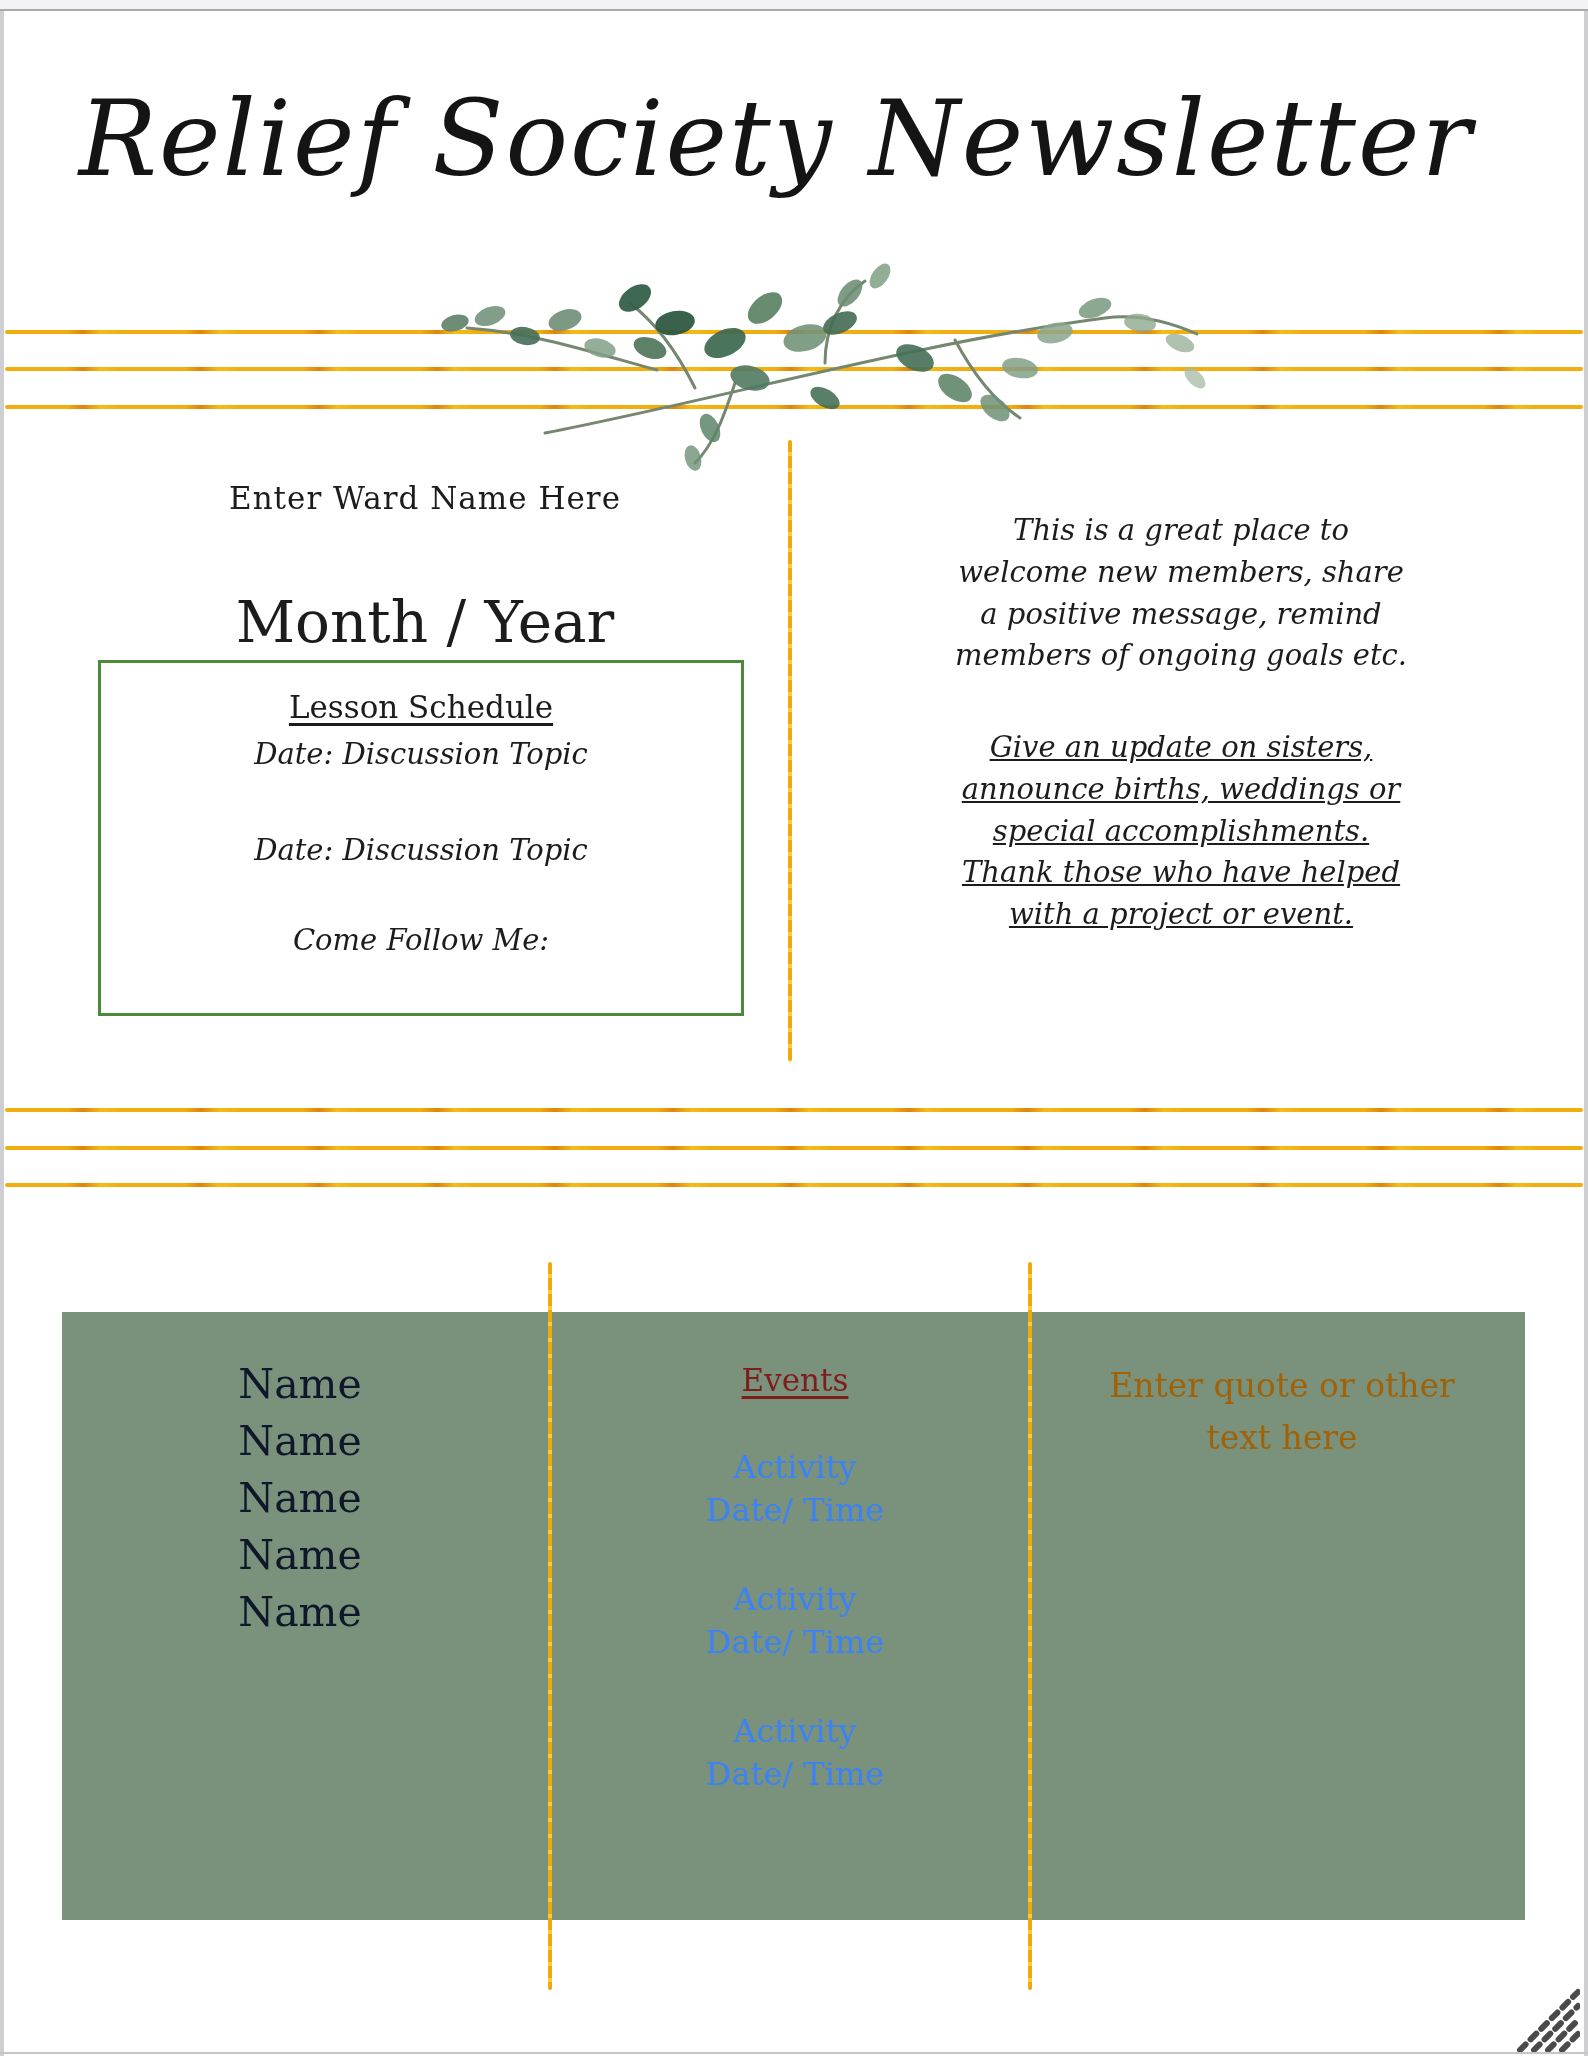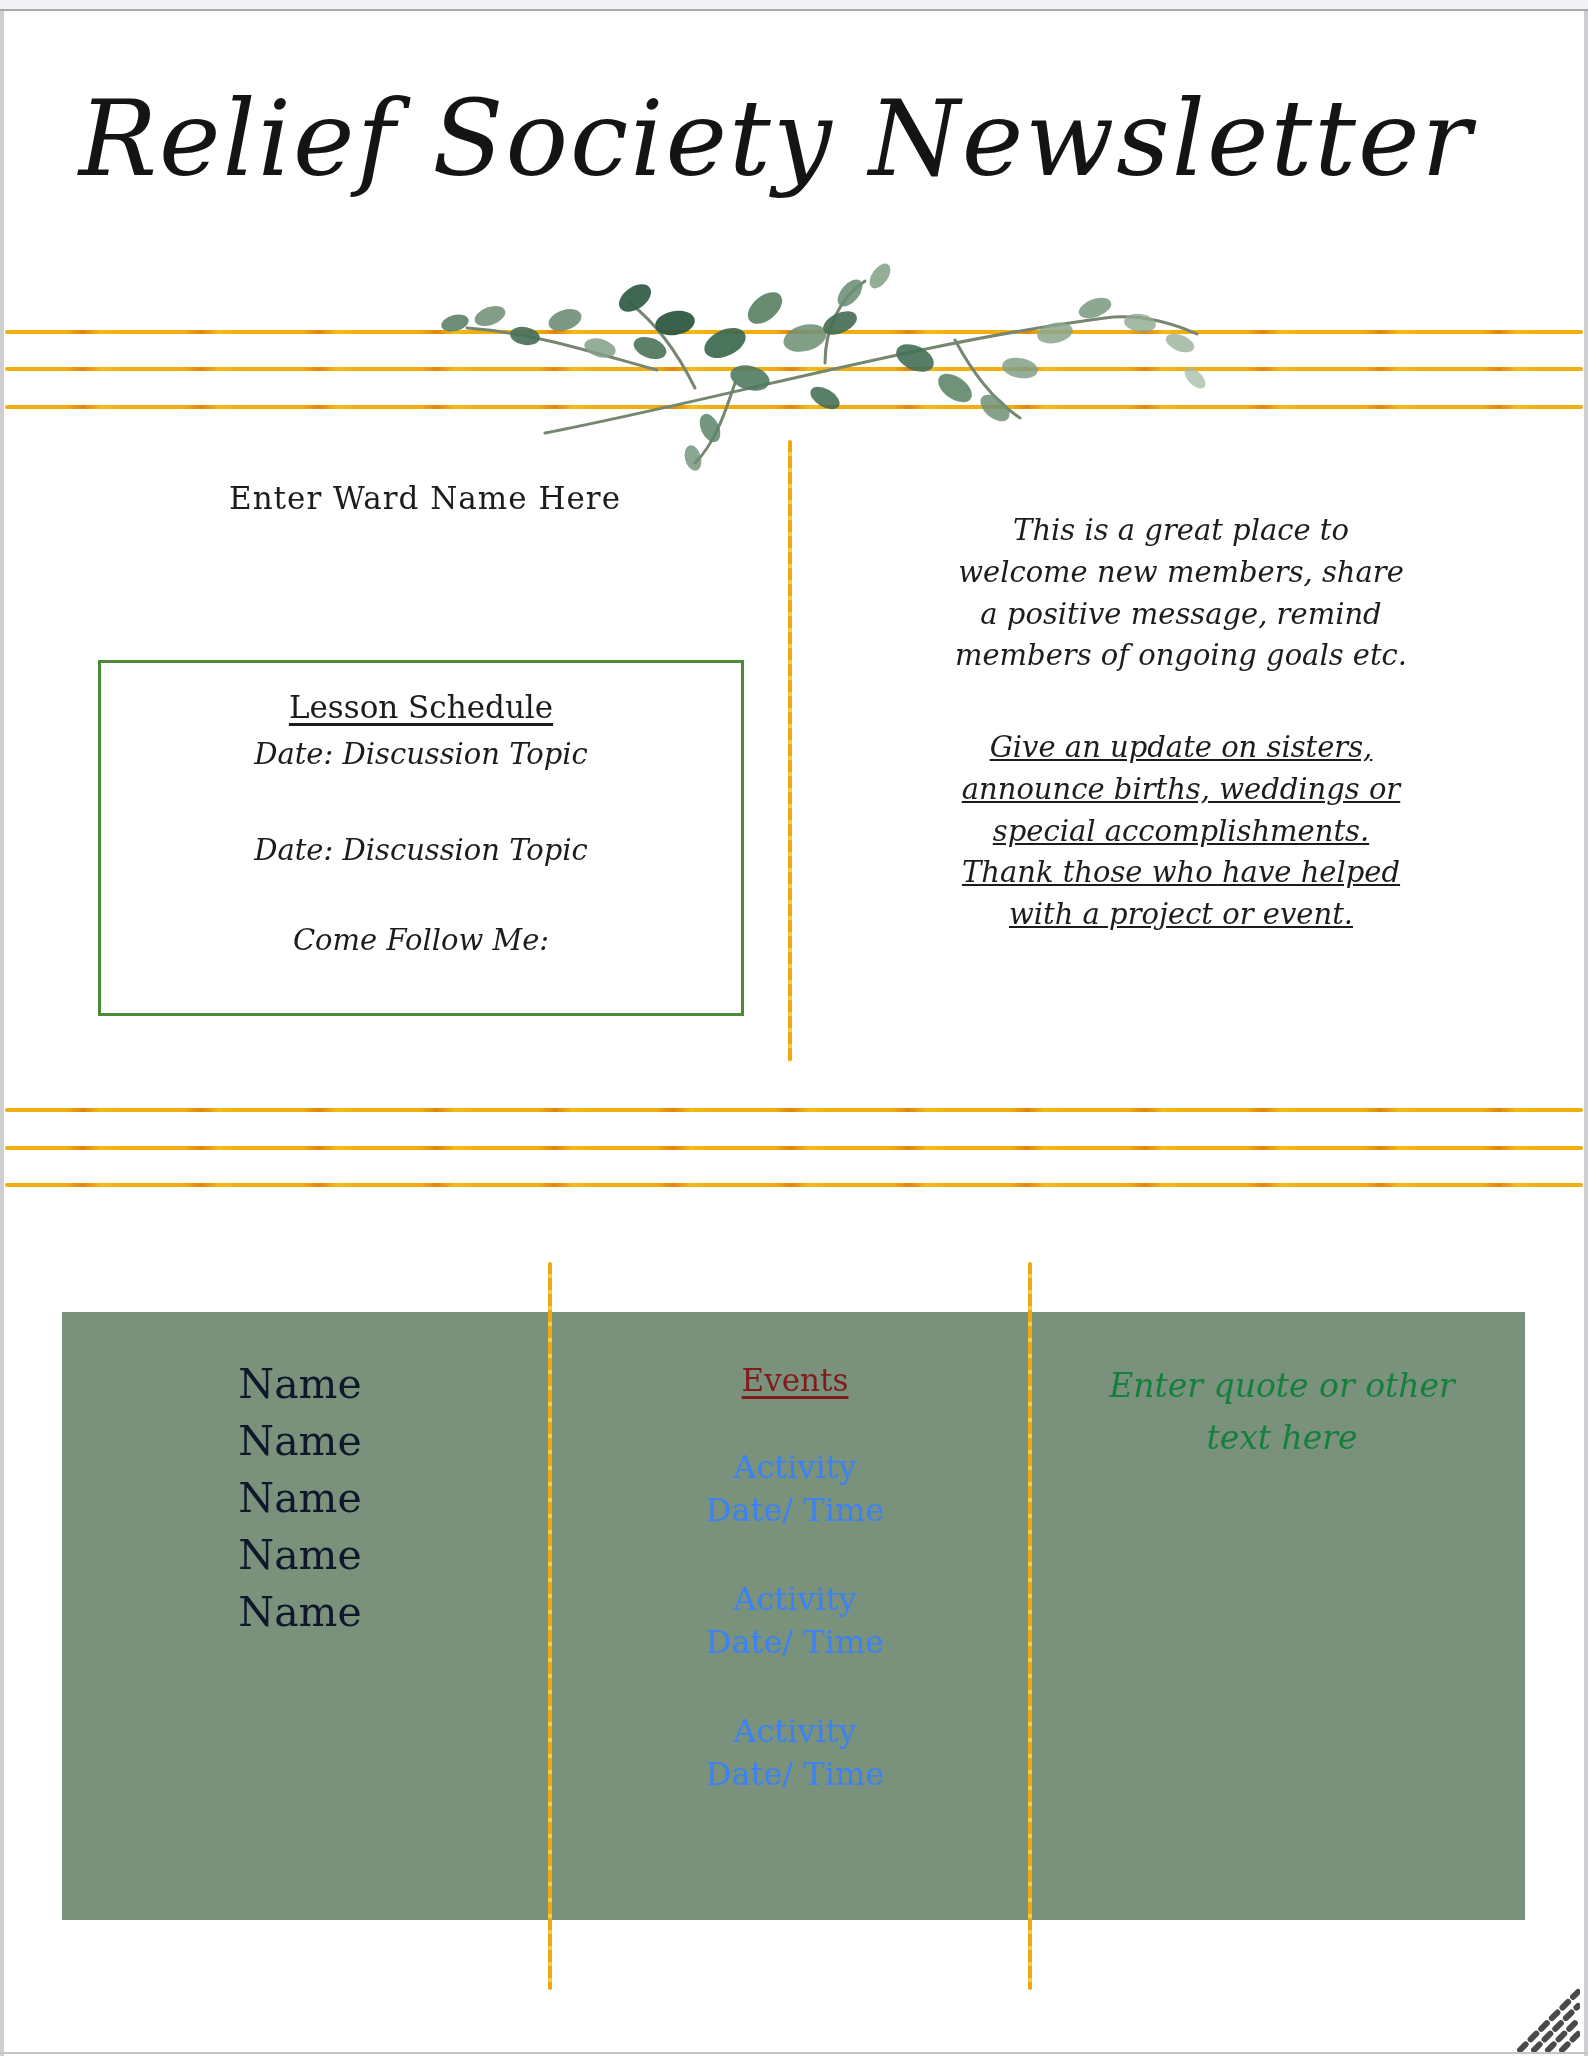--- a/index.html
+++ b/index.html
@@ -45,21 +45,21 @@
   .green-panel{position:absolute;left:62px;top:1312px;width:1463px;height:608px;background:#7a927c;}
   .col{position:absolute;text-align:center;}
   .col-birthdays{left:100px;top:1356px;width:400px;}
   .bday-heading{font-size:46px;text-decoration:underline;text-underline-offset:7px;margin:0 0 10px 0;font-weight:normal;color:#131a13;}
   .bday-name{font-size:41px;line-height:57px;color:#0f172a;}
   .col-events{left:595px;top:1362px;width:400px;}
   .events-heading{font-size:31px;text-decoration:underline;text-underline-offset:5px;margin:0 0 48px 0;font-weight:normal;color:#7f1d1d;}
   .event-group{margin-bottom:46px;}
   .event-line{font-size:32px;line-height:43px;color:#3b82f6;}
   .col-quote{left:1078px;top:1360px;width:408px;}
-  .quote-text{font-style:italic;font-size:33px;line-height:1.58;color:#15803d;}
+  .quote-text{font-size:33px;line-height:1.58;color:#a16207;}
   
   .greenery{position:absolute;left:395px;top:248px;width:830px;height:225px;}
   .resize-grip{position:absolute;left:1514px;top:1986px;width:66px;height:66px;}
 </style>
 </head>
 <body>
 
 <div class="page">
 
   <div class="top-band"></div>
@@ -107,20 +107,21 @@
       <ellipse cx="745" cy="75" rx="16" ry="9" fill="#8fa98f" fill-opacity=".8" transform="rotate(8 745 75)"></ellipse>
       <ellipse cx="785" cy="95" rx="15" ry="8" fill="#9ab29a" fill-opacity=".8" transform="rotate(22 785 95)"></ellipse>
       <ellipse cx="800" cy="130" rx="13" ry="7" fill="#a5bba3" fill-opacity=".75" transform="rotate(45 800 130)"></ellipse>
       <ellipse cx="315" cy="180" rx="15" ry="9" fill="#5d8468" fill-opacity=".85" transform="rotate(65 315 180)"></ellipse>
       <ellipse cx="298" cy="210" rx="13" ry="8" fill="#6f9176" fill-opacity=".8" transform="rotate(75 298 210)"></ellipse>
       <ellipse cx="430" cy="150" rx="16" ry="9" fill="#3c684f" fill-opacity=".85" transform="rotate(30 430 150)"></ellipse>
     </g>
   </svg>
 
   <div class="ward-name">Enter Ward Name Here</div>
+  <div class="month-year">Month / Year</div>
 
   <div class="lesson-box">
     <div class="lesson-heading">Lesson Schedule</div>
     <div class="lesson-item li0">Date: Discussion Topic</div>
     <div class="lesson-item li1">Date: Discussion Topic</div>
     <div class="lesson-item li2">Come Follow Me:</div>
   </div>
 
   <div class="gold-v" style="left:788px;top:440px;height:622px"></div>
 

